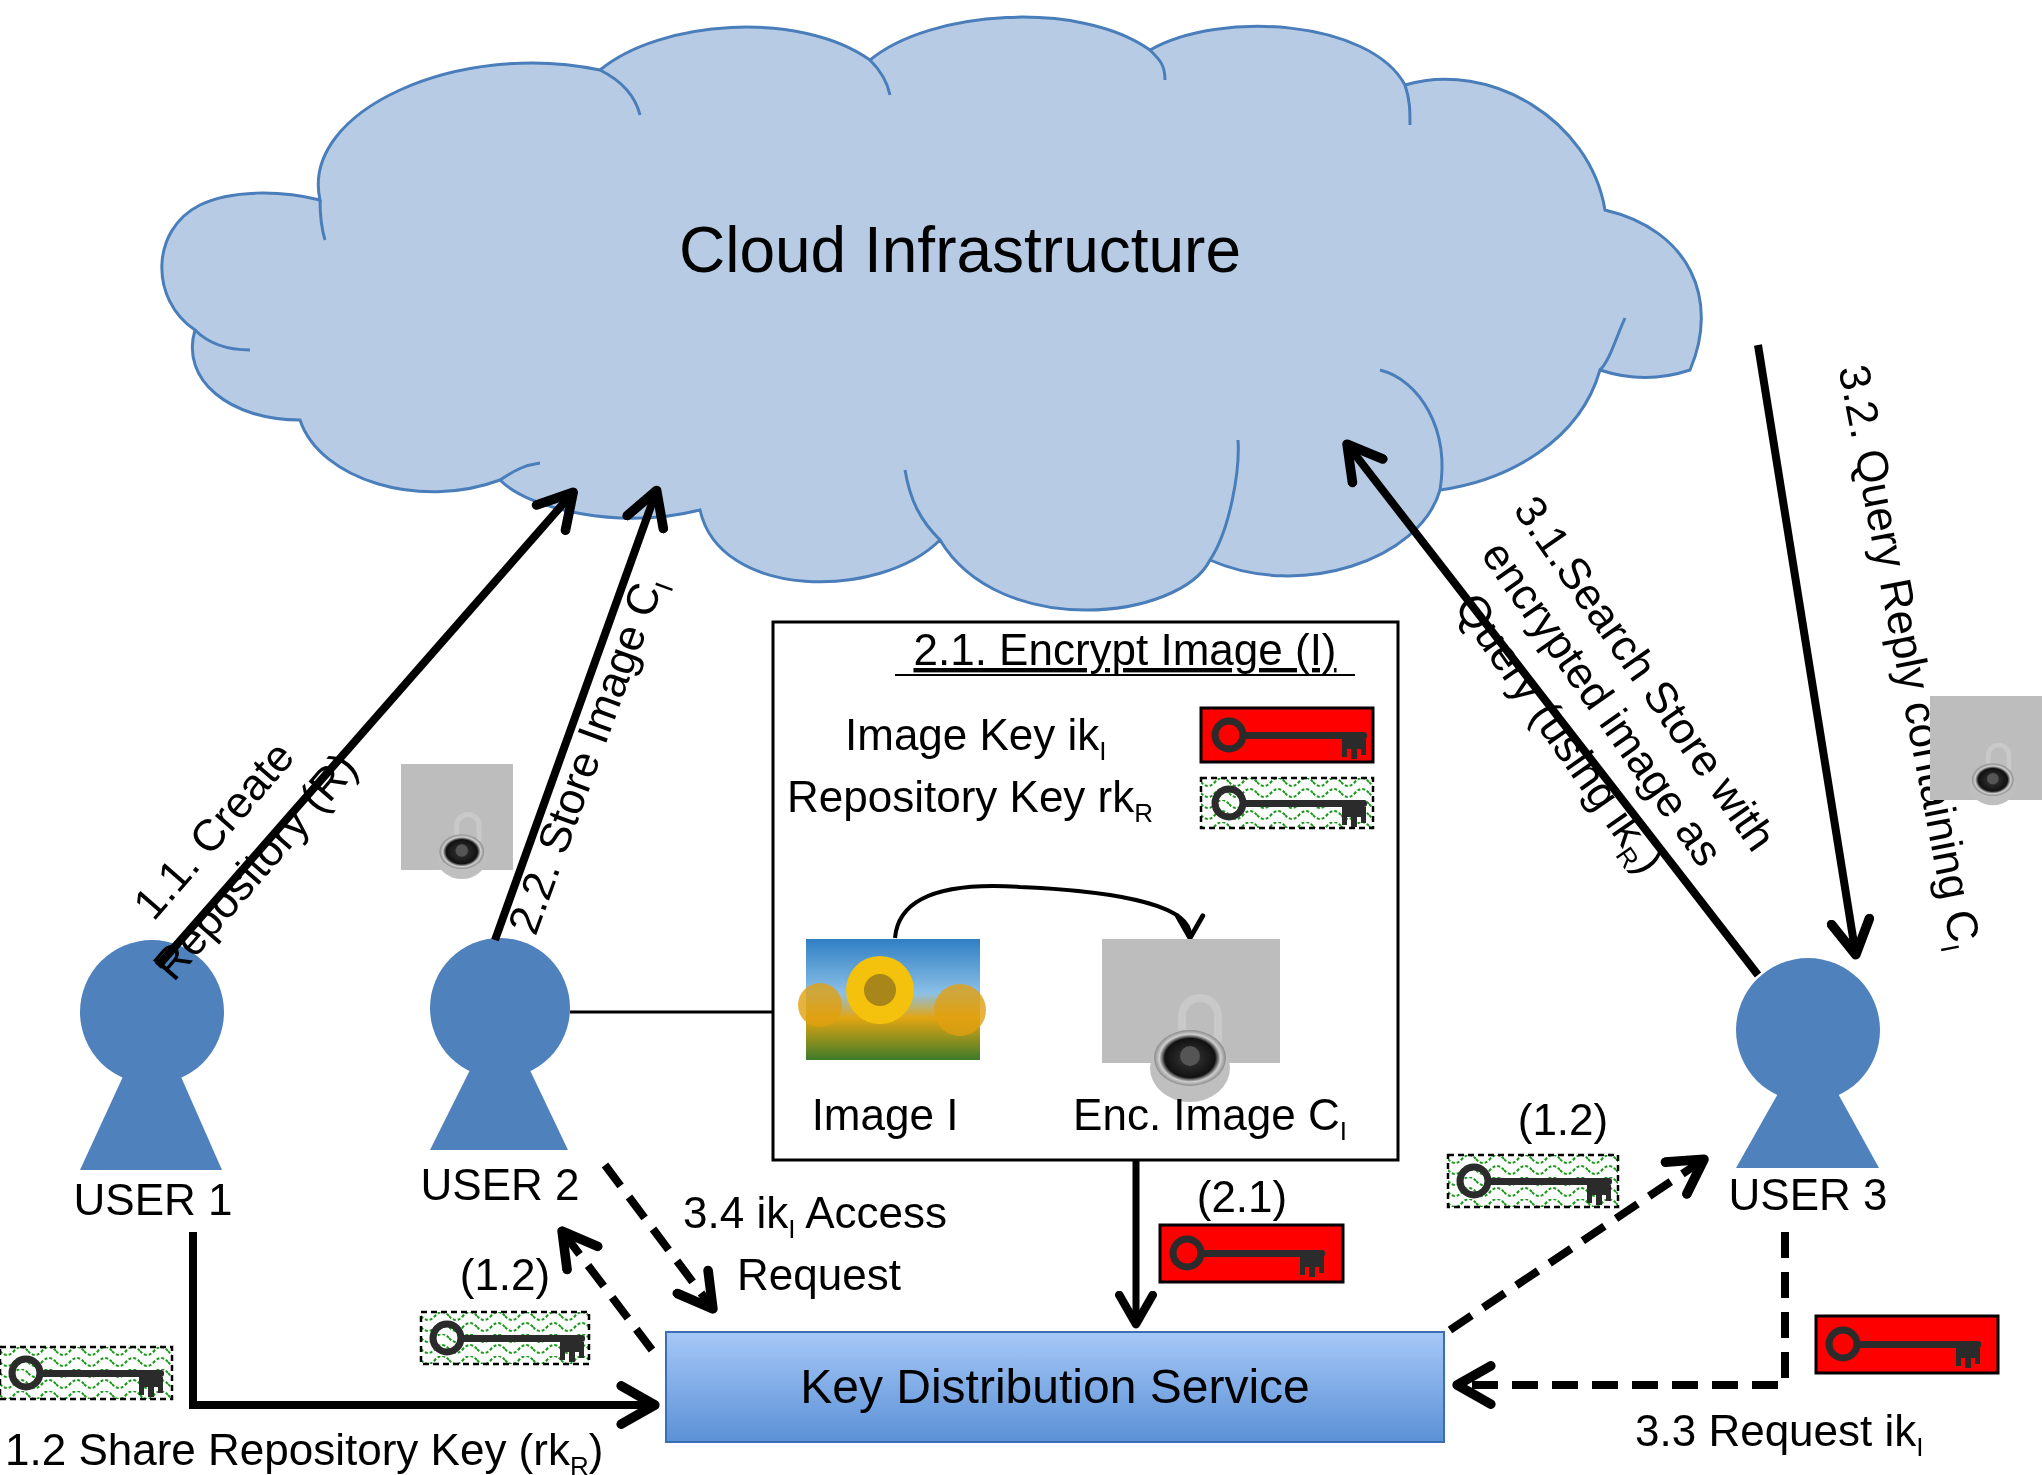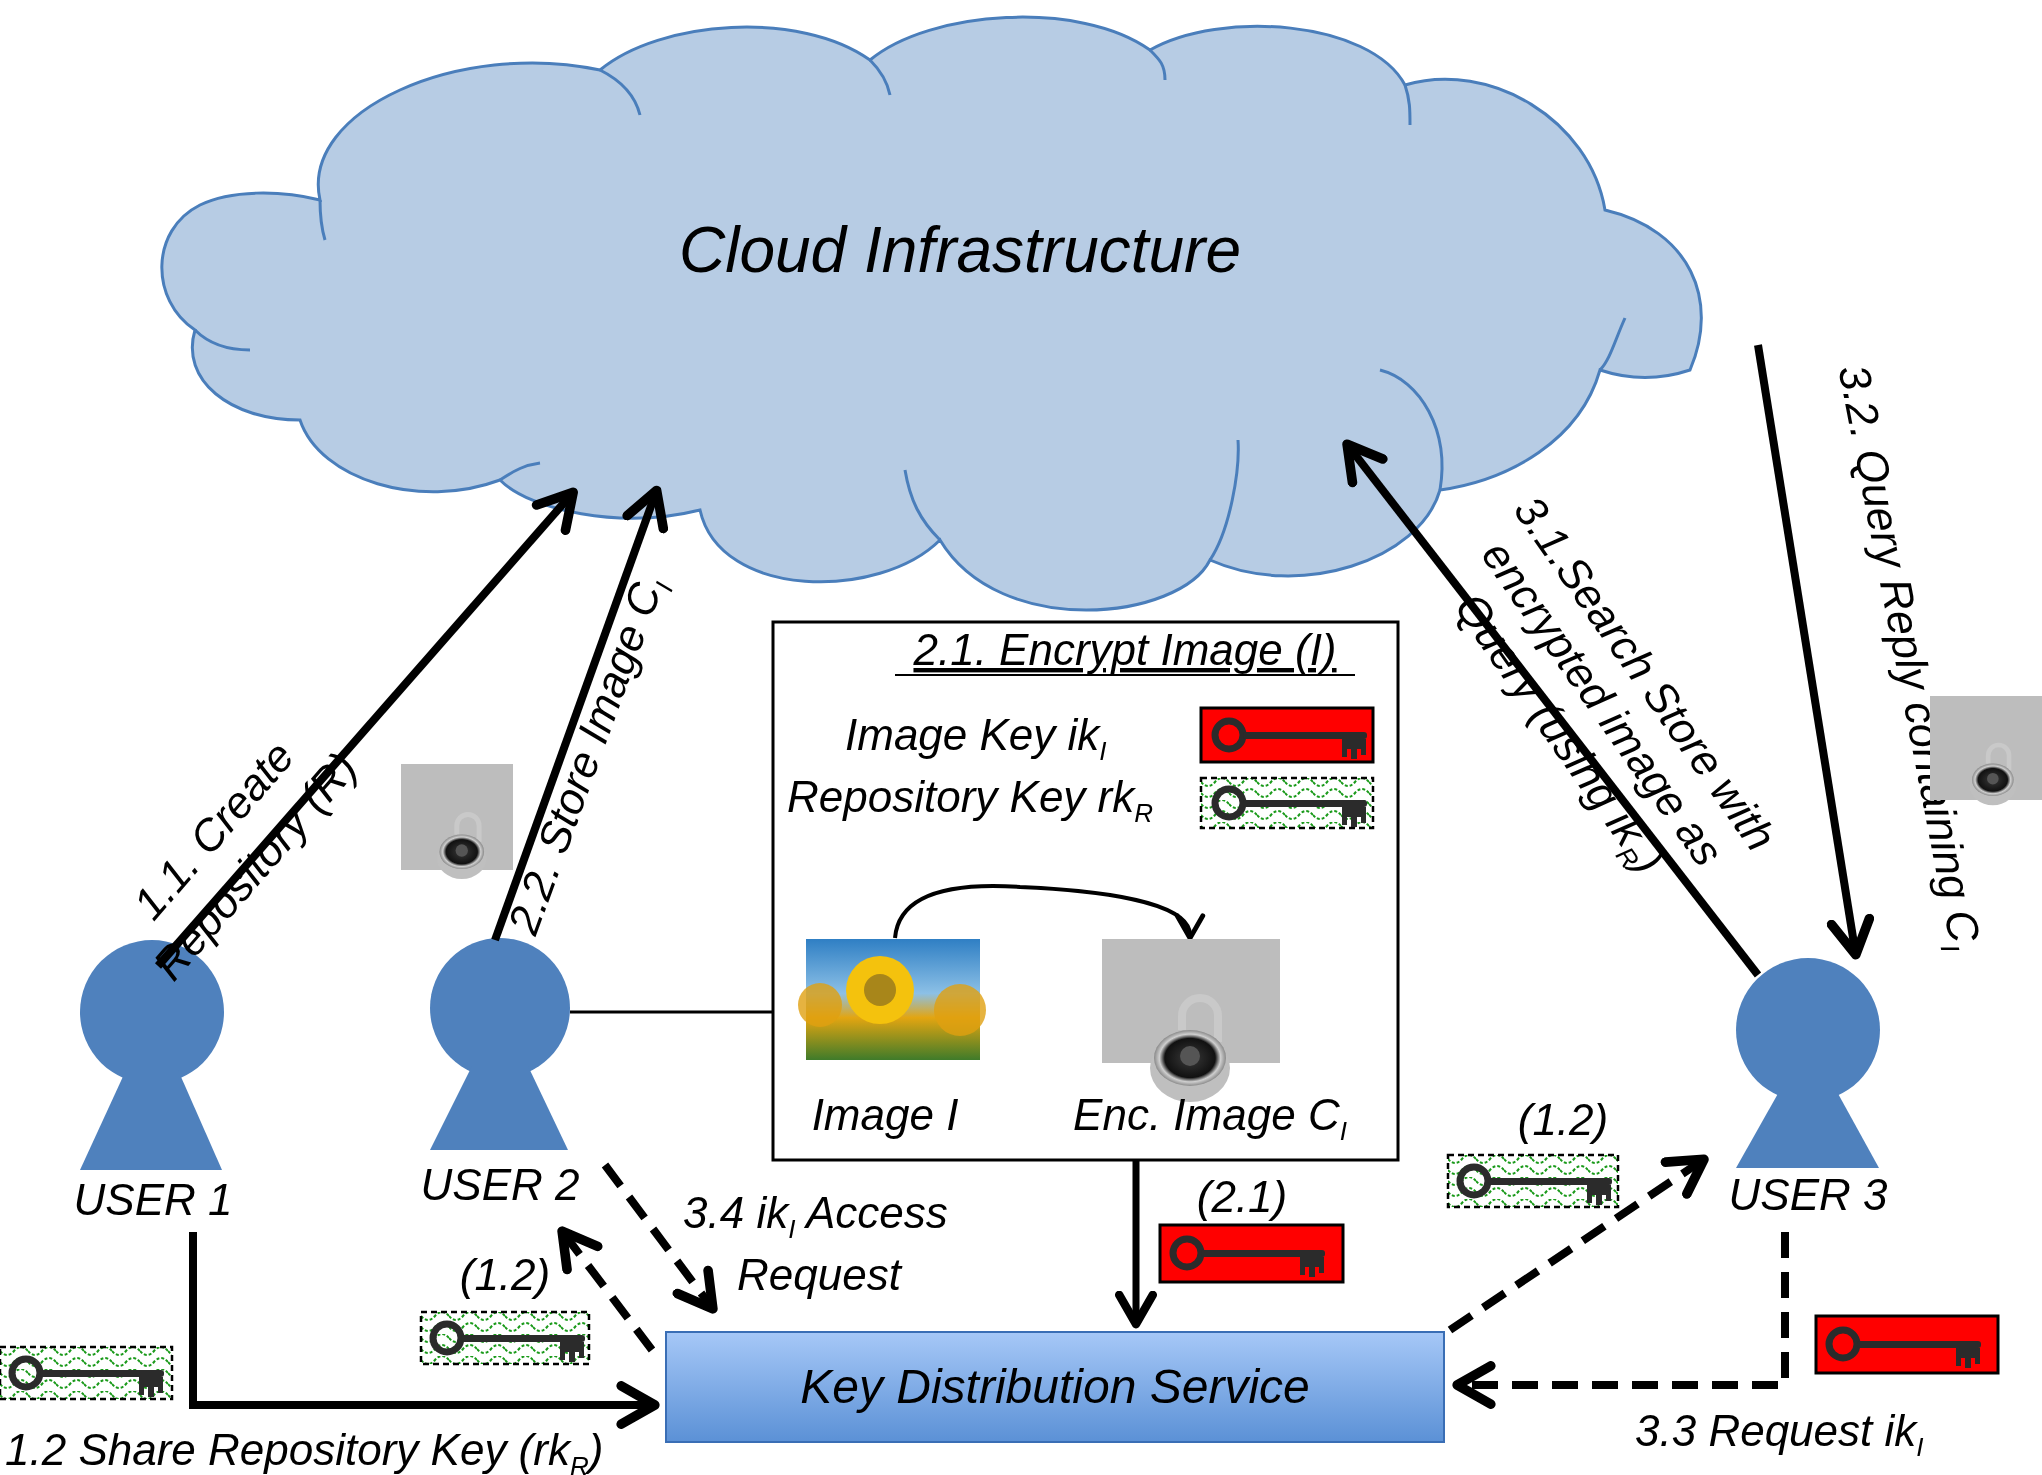--- a/index.html
+++ b/index.html
@@ -1,18 +1,18 @@
 <!DOCTYPE html>
 <html><head>
 <meta charset="utf-8">
 <style>
   html, body { margin:0; padding:0; background:#ffffff; }
   body { width:2042px; height:1475px; position:relative; overflow:hidden;
          font-family:"Liberation Sans", "DejaVu Sans", sans-serif; color:#000; }
-  #stage { position:absolute; left:0; top:0; width:2042px; height:1044px;font-style:italic; }
+  #stage { position:absolute; left:0; top:0; width:2042px; height:1044px; }
   svg text { font-family:"Liberation Sans", "DejaVu Sans", sans-serif; fill:#000; }
   .lbl { font-size:44px; }
   .title { font-size:64px; }
   .sub { font-size:26px; }
 </style>
 </head>
 <body>
 
 <div id="stage">
 <svg width="2042" height="1475" viewBox="0 0 2042 1475" xmlns="http://www.w3.org/2000/svg">

